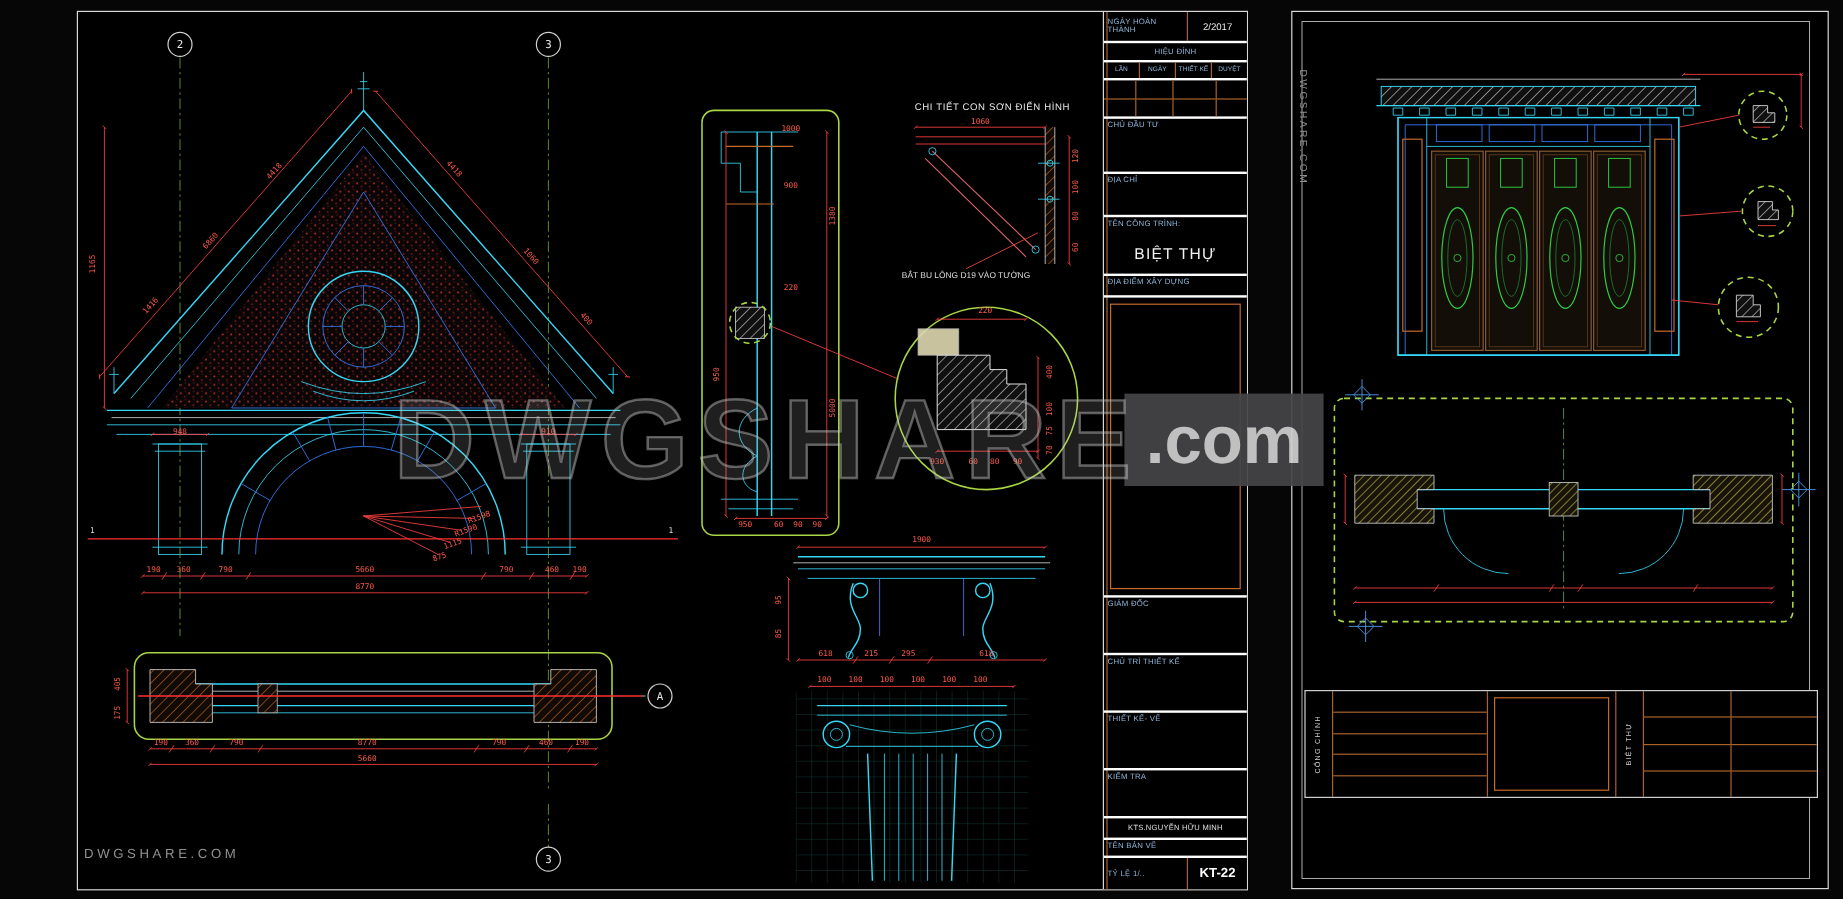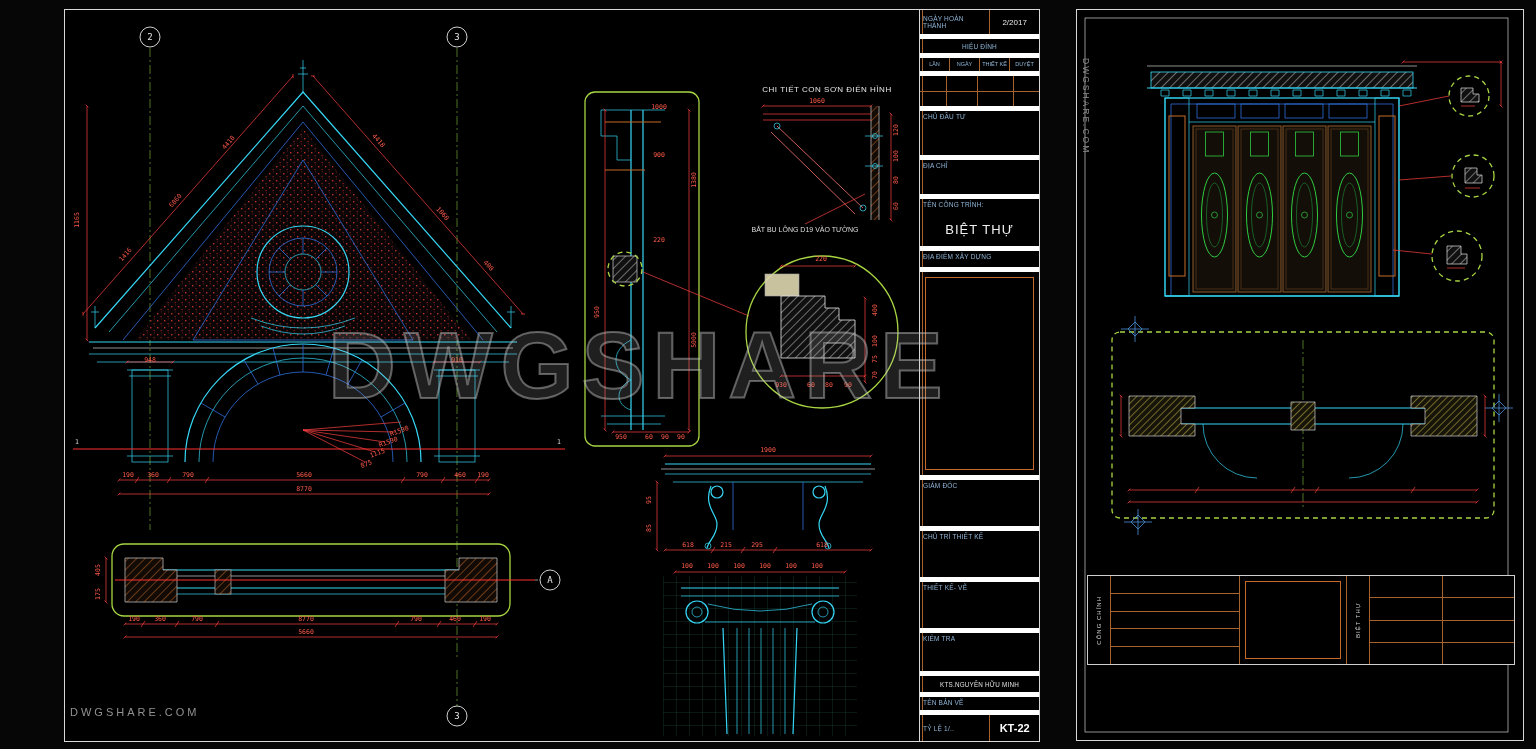--- a/index.html
+++ b/index.html
@@ -24,21 +24,21 @@
   svg text.dim{fill:#ff5a4a;font:6.5px "DejaVu Sans Mono",monospace;text-anchor:middle;}
   svg text.w{fill:#d9d9d9;}
   svg text.ttl{fill:#e6e6e6;font:8px "Liberation Sans",sans-serif;text-anchor:middle;letter-spacing:.5px;}
   svg text.nte{fill:#dedede;font:7px "Liberation Sans",sans-serif;text-anchor:middle;}
   svg .bub{stroke:#d0d0d0;fill:#000;stroke-width:1;}
   svg text.bubt{fill:#e8e8e8;font:9px "DejaVu Sans Mono",monospace;text-anchor:middle;}
 
   
   .tblock{position:absolute;right:0;top:0;bottom:0;width:119px;border-left:1px solid #d8d8d8;display:flex;flex-direction:column;background:#000;z-index:5;}
   .tblock::before{content:"";position:absolute;left:2px;top:0;bottom:0;width:1px;background:#a8622c;}
-  .tb-r{border-bottom:5px solid #ffffff;position:relative;display:flex;flex:none;}
+  .tb-r{border-bottom:2px solid #ffffff;position:relative;display:flex;flex:none;}
   .tb-lab{font-size:6.5px;color:#8fb6d9;padding:2px 3px;letter-spacing:.2px;}
   .tb-split .tb-lab{flex:1.3;display:flex;align-items:center;}
   .tb-val{flex:1;border-left:1px solid #a8622c;color:#e8e8e8;font-size:8px;display:flex;align-items:center;justify-content:center;}
   .tb-c{align-items:center;justify-content:center;}
   .tb-big span{color:#f0f0f0;font-size:13px;letter-spacing:1px;}
   .tb-cols{display:flex;}
   .tb-cols span{flex:1;border-left:1px solid #a8622c;font-size:5.5px;color:#8fb6d9;text-align:center;line-height:12px;}
   .tb-cols span:first-child{border-left:none;}
   .tb-grid{display:grid;grid-template-columns:22% 26% 30% 22%;}
   .tb-grid i{border-left:1px solid #a8622c;}
@@ -535,16 +535,17 @@
           <i></i>
           <i></i>
       </div>
     </div>
 
     <div class="side-wm">DWGSHARE.COM</div>
   </div>
 
   <div class="wm-big">
     <span class="wm-a">DWGSHARE</span>
+    <span class="wm-b">.com</span>
   </div>
   <div class="wm-corner">DWGSHARE.COM</div>
 
 </div>
 
 </body></html>

